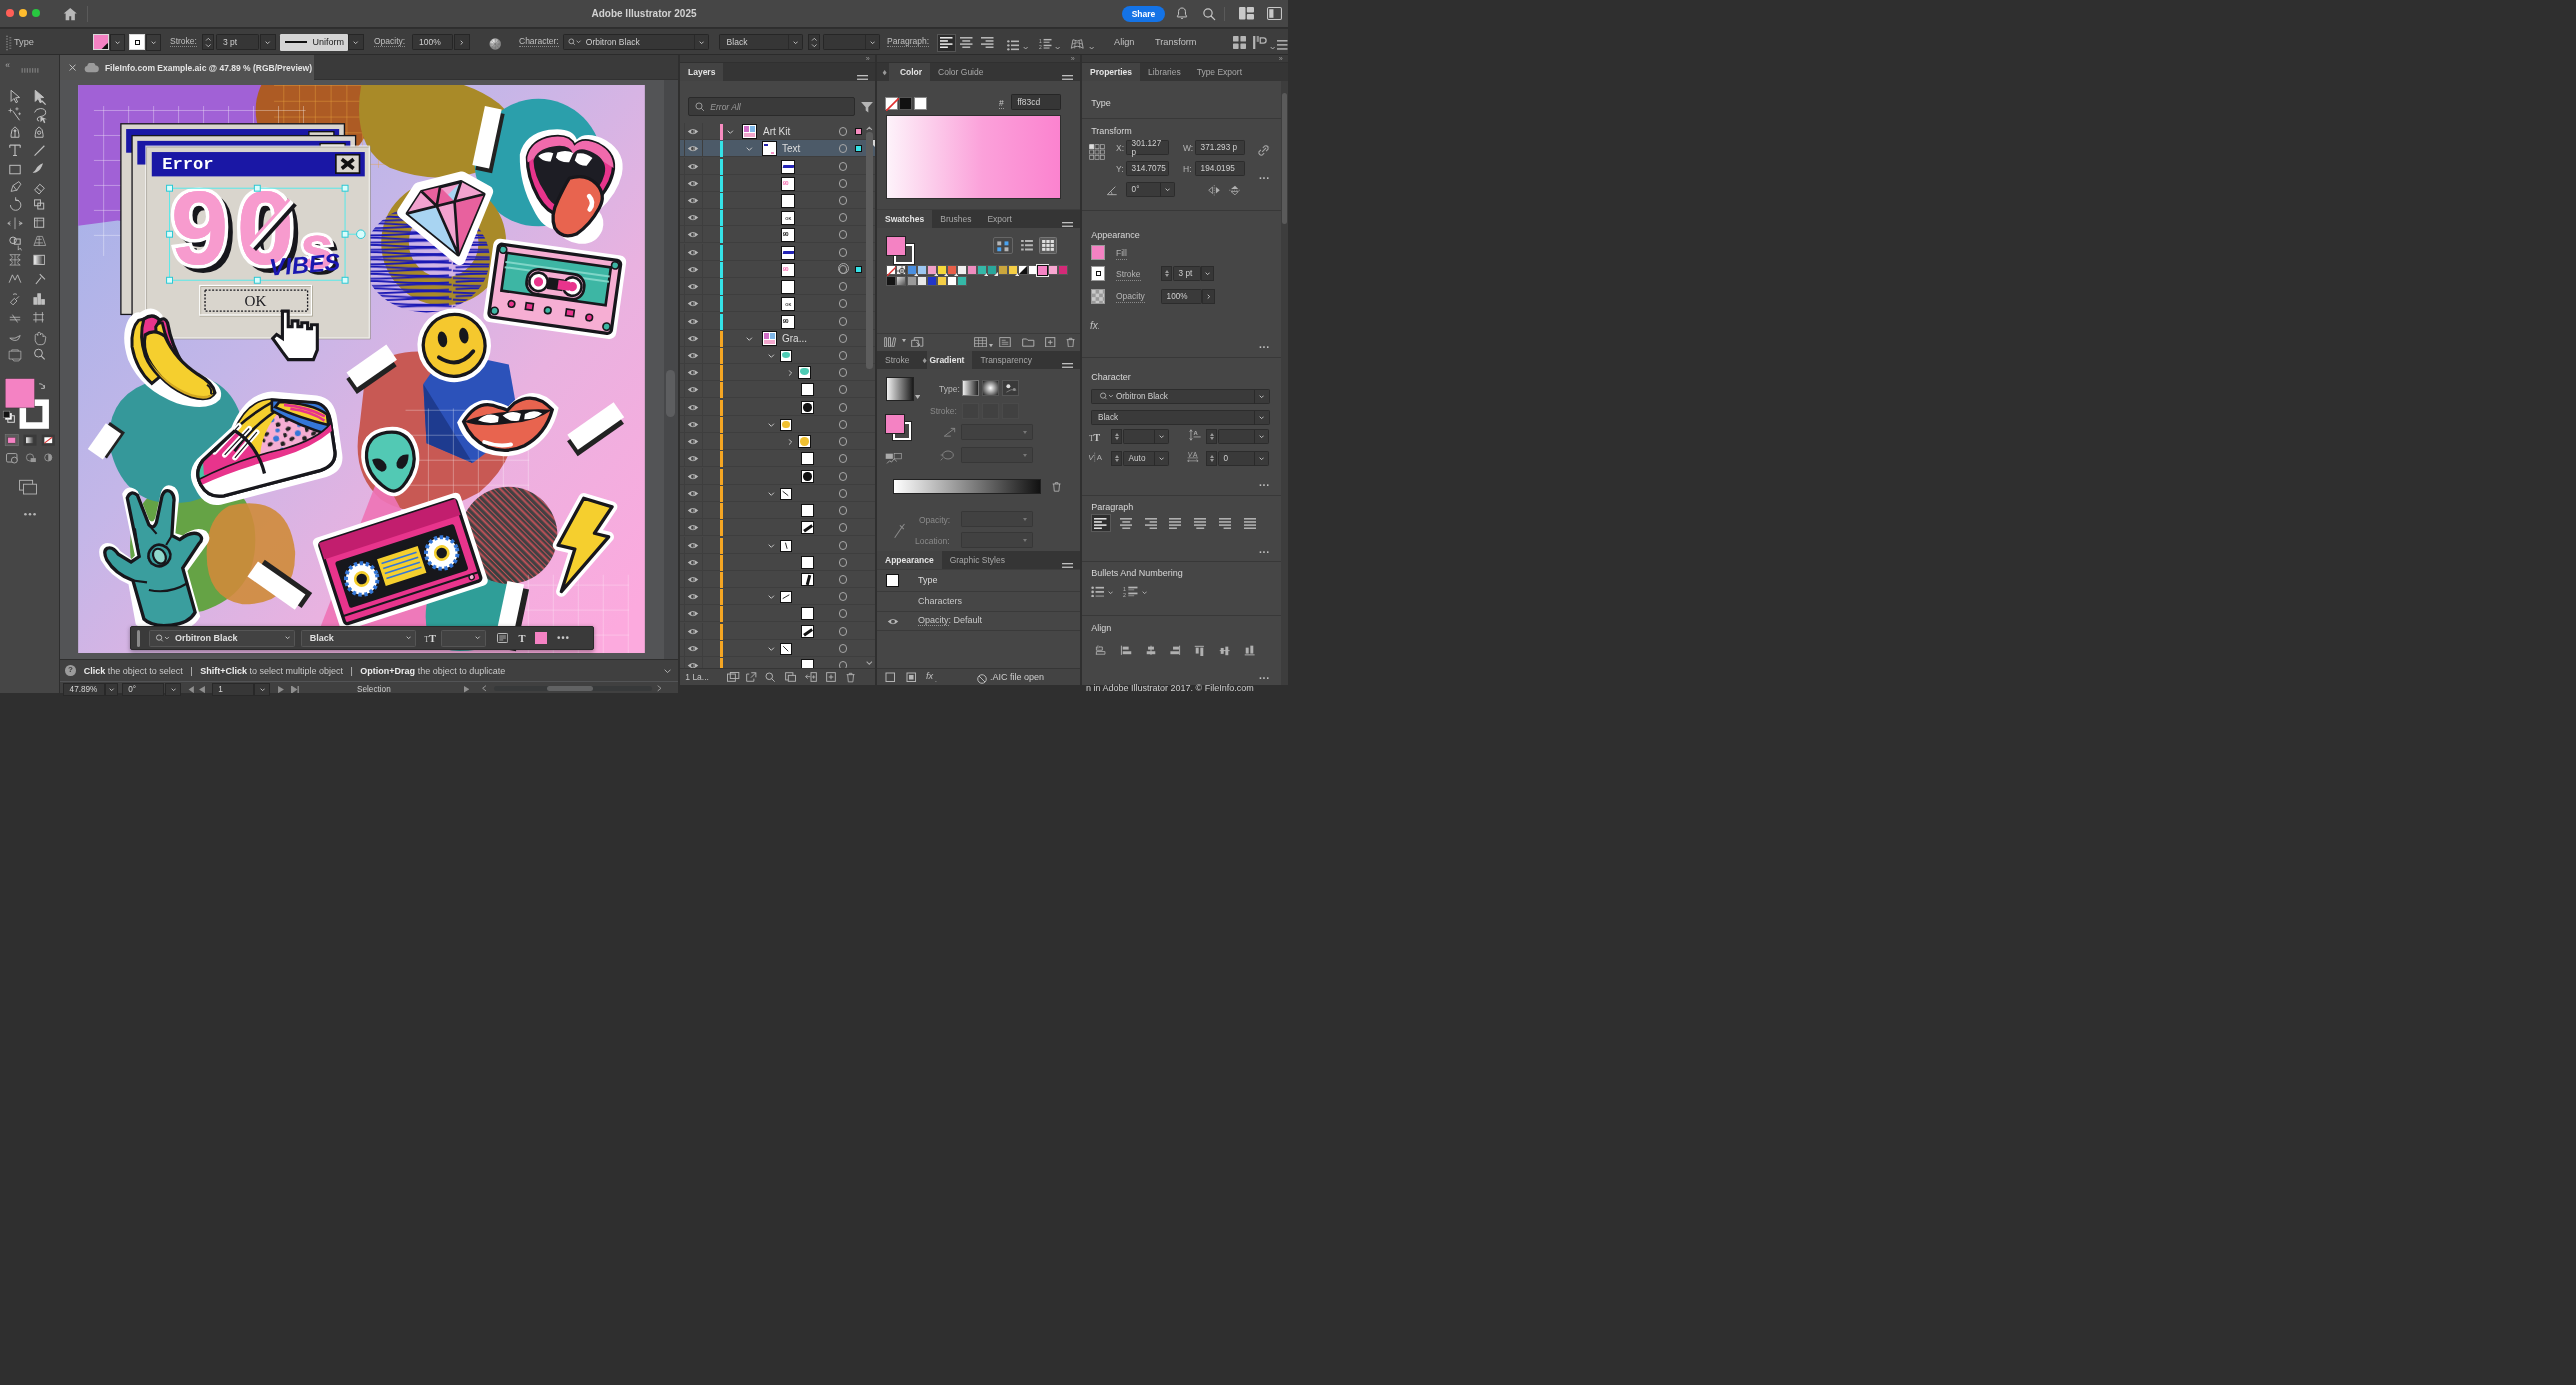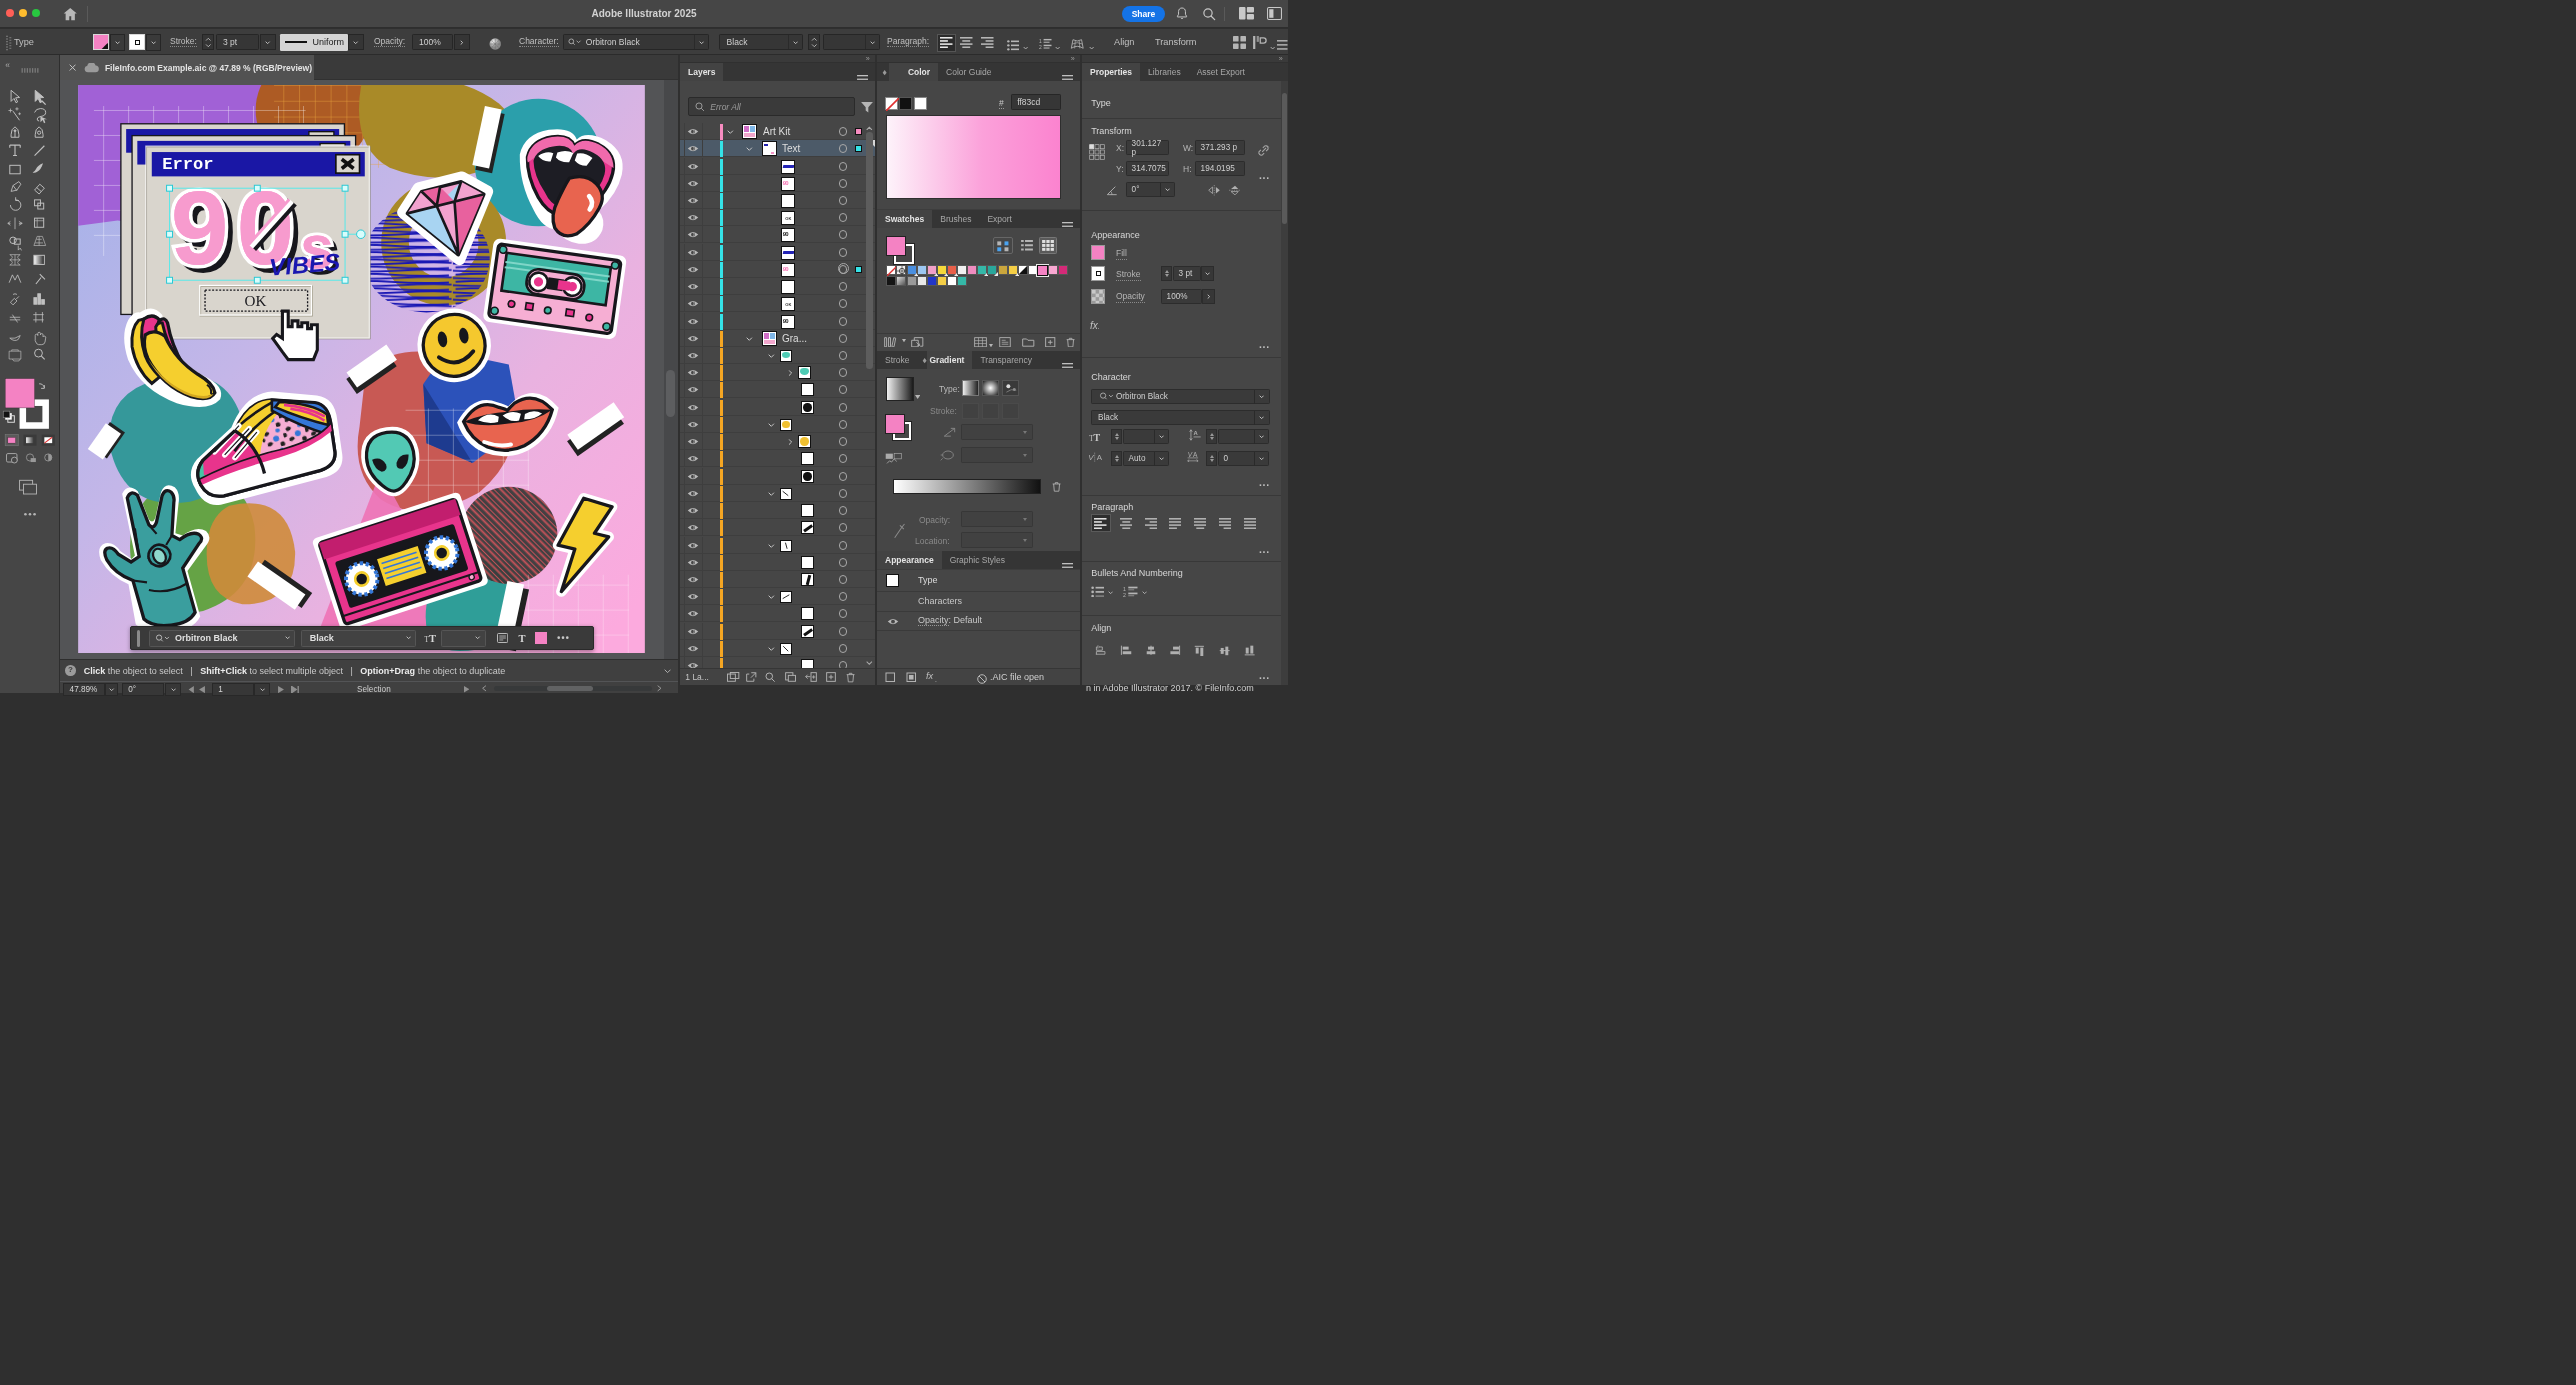--- a/index.html
+++ b/index.html
@@ -1410,21 +1410,21 @@
           <path d="M1 4h12M5 4V2h4v2M2.5 4l1 11h7l1-11" fill="none" stroke="#b5b5b5" stroke-width="1.3"></path>
         </svg>
     </div>
   </div>
   <div class="pcol" id="col-color">
     <div class="pstrip"></div>
     <div class="ptabs">
         <svg style="margin:0 1.3px 5.3px 5.3px" width="5.3" height="6.6" viewBox="0 0 8 10">
           <path d="M4 0l3 4-3 4-3-4z" fill="#999"></path>
         </svg>
-        <div class="ptab act" style="padding-left:19px">Color</div>
+        <div class="ptab act" style="padding-left:11px">Color</div>
         <div class="ptab">Color Guide</div>
       <svg style="position:absolute;right:6.6px;top:12px" width="11.2" height="8.5" viewBox="0 0 17 13">
           <g fill="#c0c0c0">
             <rect y="0" width="17" height="2"></rect>
             <rect y="5.5" width="17" height="2"></rect>
             <rect y="11" width="17" height="2"></rect>
           </g>
         </svg>
     </div>
     <div class="pbody" style="position:absolute;top:26px;height:128px;left:0;right:0">
@@ -1681,21 +1681,21 @@
           <path d="M3 3l9 9" stroke="#b9b9b9" stroke-width="1.5"></path>
         </svg>
       <span style="position:absolute;left:113px;top:2.6px;color:#cfcfcf;font-size:9px">.AIC file open</span>
     </div>
   </div>
   <div class="pcol" id="col-props">
     <div class="pstrip"></div>
     <div class="ptabs">
         <div class="ptab act">Properties</div>
         <div class="ptab">Libraries</div>
-        <div class="ptab">Asset Export</div>
+        <div class="ptab">Type Export</div>
       </div>
     <div class="pbody" style="position:absolute;top:26px;bottom:0;left:0;right:0;font-size:8.5px">
       <div class="phead" style="top:17px">Type</div>
       <div class="pdiv" style="top:37px"></div>
       <div class="phead" style="top:45px">Transform</div>
       <svg style="position:absolute;left:7.2px;top:63px" width="16" height="16" viewBox="0 0 24 24">
           <g fill="none" stroke="#b0b0b0" stroke-width="1.1">
             <rect x="1" y="1" width="6" height="6" fill="#ddd" stroke="#ddd"></rect>
             <rect x="9" y="1" width="6" height="6"></rect>
             <rect x="17" y="1" width="6" height="6"></rect>

